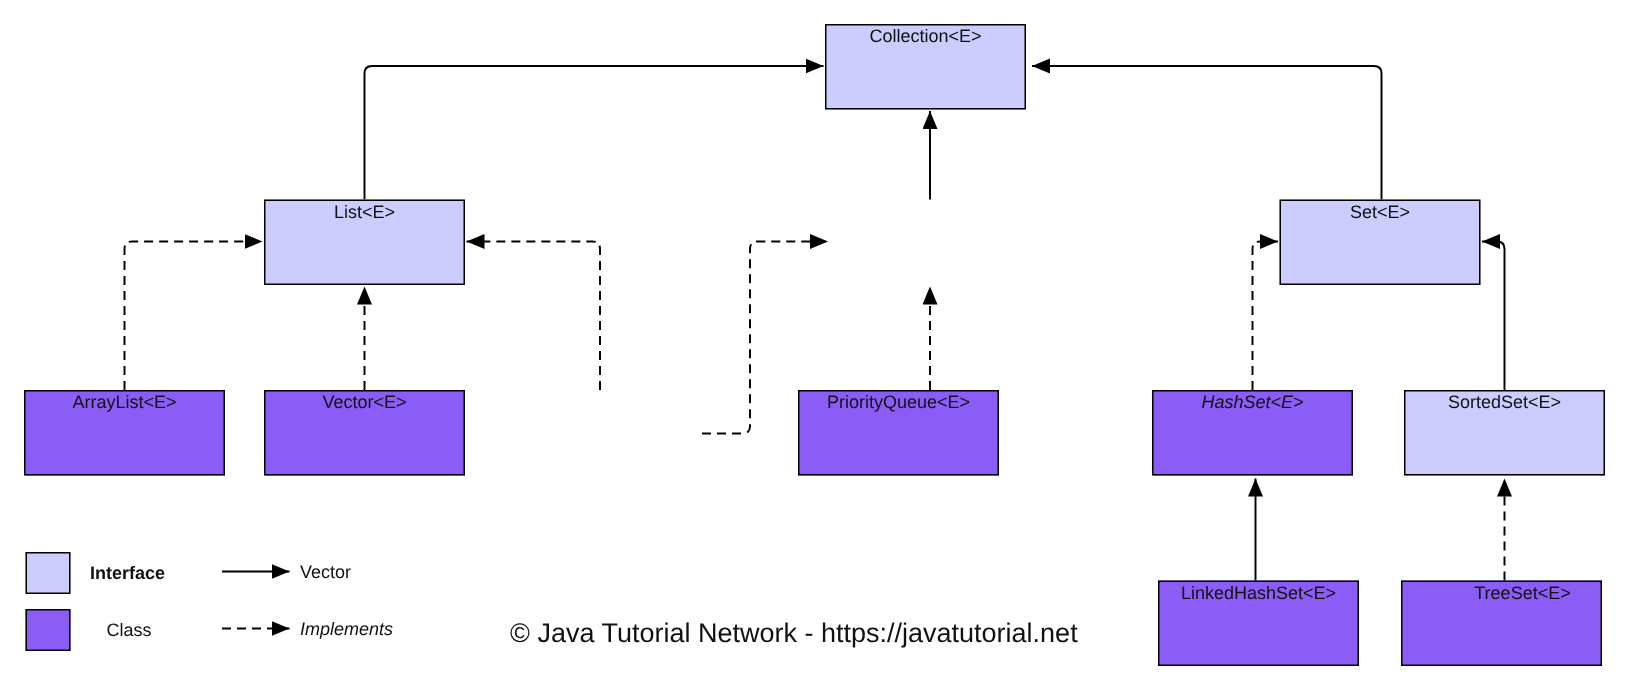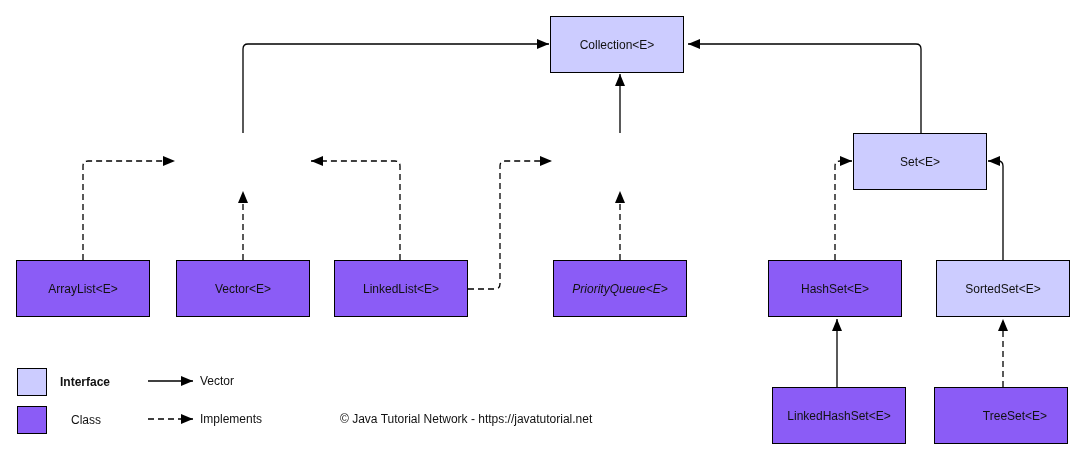--- a/index.html
+++ b/index.html
@@ -19,21 +19,21 @@
     left:0; top:0;
     pointer-events:none;
   }
   .node {
     position:absolute;
     width:134px;
     height:57px;
     box-sizing:border-box;
     border:1px solid #000000;
     display:flex;
-    align-items:center;
+    align-items:flex-start;
     justify-content:center;
     font-size:12px;
     color:#111111;
     white-space:nowrap;
   }
   .iface { background:#ccccff; }
   .cls   { background:#8b5cf6; }
   .swatch {
     position:absolute;
     width:30px;
@@ -56,21 +56,21 @@
     color:#111111;
     height:16px;
     display:flex;
     align-items:center;
     white-space:nowrap;
   }
   #copyright {
     position:absolute;
     left:340px;
     top:412px;
-    font-size:12px;
+    font-size:18px;
     color:#111111;
     white-space:nowrap;
     text-align:right;
   }
 </style>
 </head>
 <body>
 
 <div id="canvas">
 
@@ -100,50 +100,50 @@
       <path d="M835,260 L835,166 Q835,161 840,161 L852,161" marker-end="url(#arrow)"></path>
       <path d="M1003,387 L1003,319" marker-end="url(#arrow)"></path>
 
       <path d="M148,419 L193,419" marker-end="url(#arrow)"></path>
     </g>
   </svg>
 
   <div class="node iface" style="left:550px; top:16px;">
       <span>Collection&lt;E&gt;</span>
     </div>
+  <div class="node iface" style="left:176px; top:133px;">
+      <span>List&lt;E&gt;</span>
+    </div>
   <div class="node iface" style="left:853px; top:133px;">
       <span>Set&lt;E&gt;</span>
     </div>
   <div class="node cls" style="left:16px;  top:260px;">
       <span>ArrayList&lt;E&gt;</span>
     </div>
   <div class="node cls" style="left:176px; top:260px;">
       <span>Vector&lt;E&gt;</span>
     </div>
-  <div class="node cls" style="left:334px; top:260px;">
-      <span>LinkedList&lt;E&gt;</span>
-    </div>
-  <div class="node cls" style="left:553px; top:260px;font-style:italic;">
+  <div class="node cls" style="left:532px; top:260px;">
       <span>PriorityQueue&lt;E&gt;</span>
     </div>
-  <div class="node cls" style="left:768px; top:260px;">
+  <div class="node cls" style="left:768px; top:260px;font-style:italic;">
       <span>HashSet&lt;E&gt;</span>
     </div>
   <div class="node iface" style="left:936px; top:260px;">
       <span>SortedSet&lt;E&gt;</span>
     </div>
   <div class="node cls" style="left:772px; top:387px;">
       <span>LinkedHashSet&lt;E&gt;</span>
     </div>
   <div class="node cls" style="left:934px; top:387px;padding-left:28px;">
       <span>TreeSet&lt;E&gt;</span>
     </div>
 
   <div class="swatch iface" style="left:17px; top:368px;"></div>
   <div class="legend-label" style="left:60px; top:368px;font-weight:bold;">Interface</div>
   <div class="swatch cls" style="left:17px; top:406px;"></div>
   <div class="legend-label" style="left:71px; top:406px;">Class</div>
   <div class="edge-label" style="left:200px; top:373px;">Vector</div>
-  <div class="edge-label" style="left:200px; top:411px;">Implements</div>
+  <div class="edge-label" style="left:200px; top:411px;font-style:italic;">Implements</div>
 
   <div id="copyright">© Java Tutorial Network - https://javatutorial.net</div>
 
 </div>
 
 </body></html>

